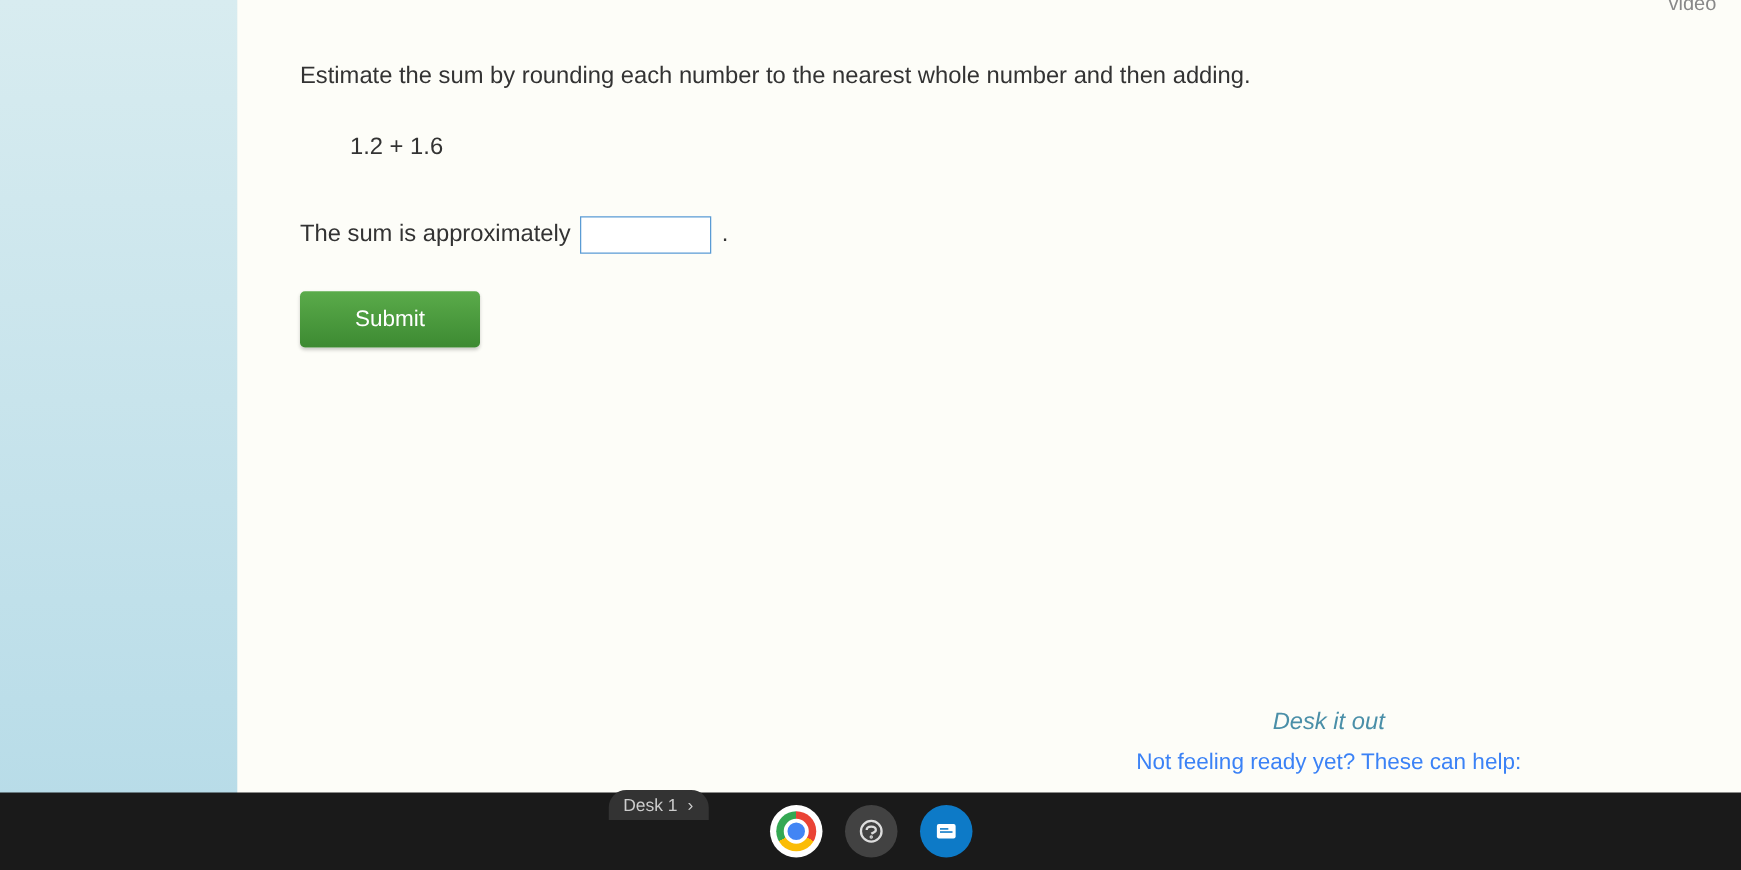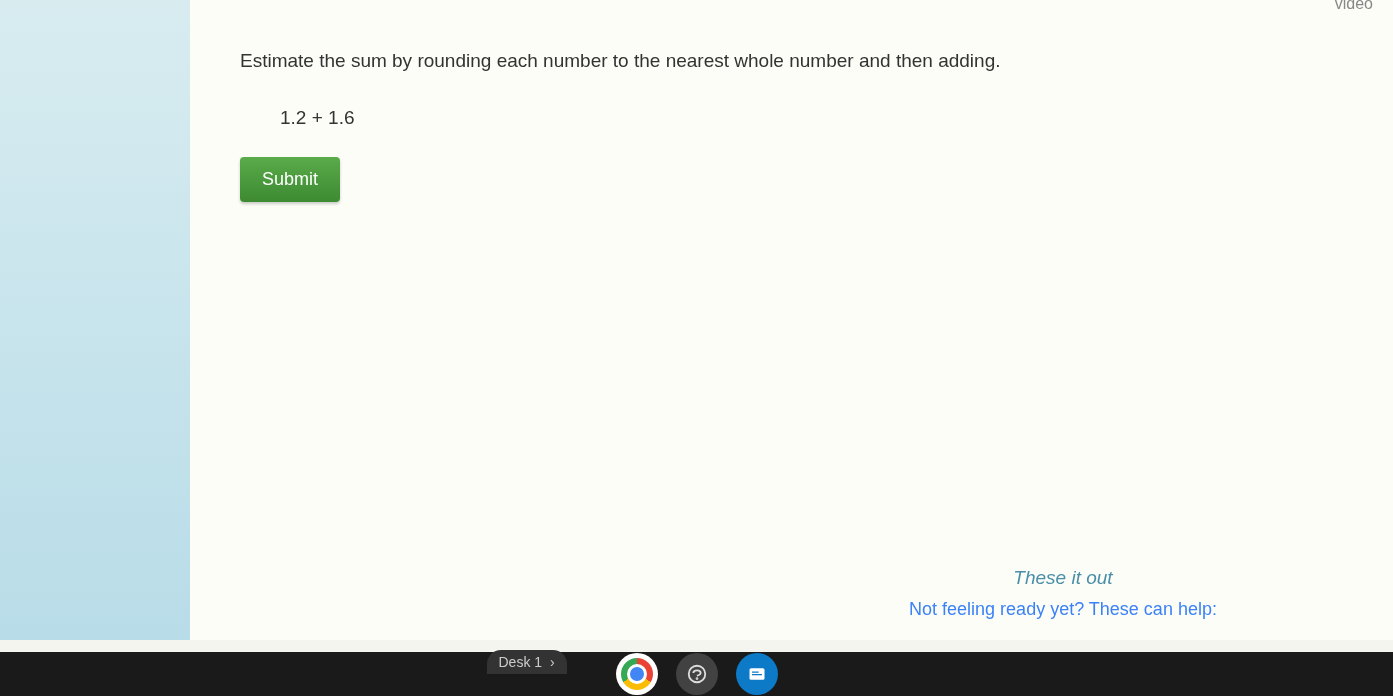--- a/index.html
+++ b/index.html
@@ -35,21 +35,21 @@
     .question-text {
       font-size: 19px;
       color: #333;
       margin-bottom: 35px;
       margin-top: 20px;
     }
     .expression {
       font-size: 19px;
       color: #333;
       margin-left: 40px;
-      margin-bottom: 28px;
+      margin-bottom: 44px;
     }
     .answer-line {
       font-size: 19px;
       color: #333;
       margin-bottom: 30px;
       display: flex;
       align-items: center;
       gap: 8px;
     }
     .answer-input {
@@ -63,21 +63,21 @@
     .period {
       font-size: 19px;
       color: #333;
     }
     .submit-btn {
       background: #4a9b3e;
       background: linear-gradient(to bottom, #5aab4a, #3d8a32);
       color: #fff;
       border: none;
       border-radius: 4px;
-      padding: 12px 22px;
+      padding: 12px 44px;
       font-size: 18px;
       cursor: pointer;
       box-shadow: 0 2px 3px rgba(0,0,0,0.2);
     }
     .bottom-section {
       position: absolute;
       bottom: 20px;
       right: 80px;
       text-align: center;
       width: 500px;
@@ -98,21 +98,21 @@
       top: -5px;
       right: 20px;
       color: #888;
       font-size: 16px;
     }
     .taskbar {
       position: absolute;
       bottom: 0;
       left: 0;
       right: 0;
-      height: 44px;
+      height: 62px;
       background: #1a1a1a;
       display: flex;
       align-items: center;
       justify-content: center;
       gap: 18px;
     }
     .desk-label {
       position: absolute;
       left: 50%;
       transform: translateX(-210px);
@@ -171,25 +171,30 @@
 
 <div class="left-panel"></div>
 
 <div class="content-area">
   <div class="video-link">video</div>
 
   <div class="question-text">Estimate the sum by rounding each number to the nearest whole number and then adding.</div>
 
   <div class="expression">1.2 + 1.6</div>
 
+  <div class="answer-line">
+    <span>The sum is approximately</span>
+    <input type="text" class="answer-input" value="" style="">
+    <span class="period">.</span>
+  </div>
 
   <button class="submit-btn">Submit</button>
 
   <div class="bottom-section">
-    <div class="work-it-out">These it out</div>
+    <div class="work-it-out">Desk it out</div>
     <div class="not-ready">Not feeling ready yet? These can help:</div>
   </div>
 </div>
 
 <div class="taskbar">
   <div class="desk-label">
     <span>Desk 1</span>
     <span>›</span>
   </div>
   <div class="taskbar-icon chrome-icon">

